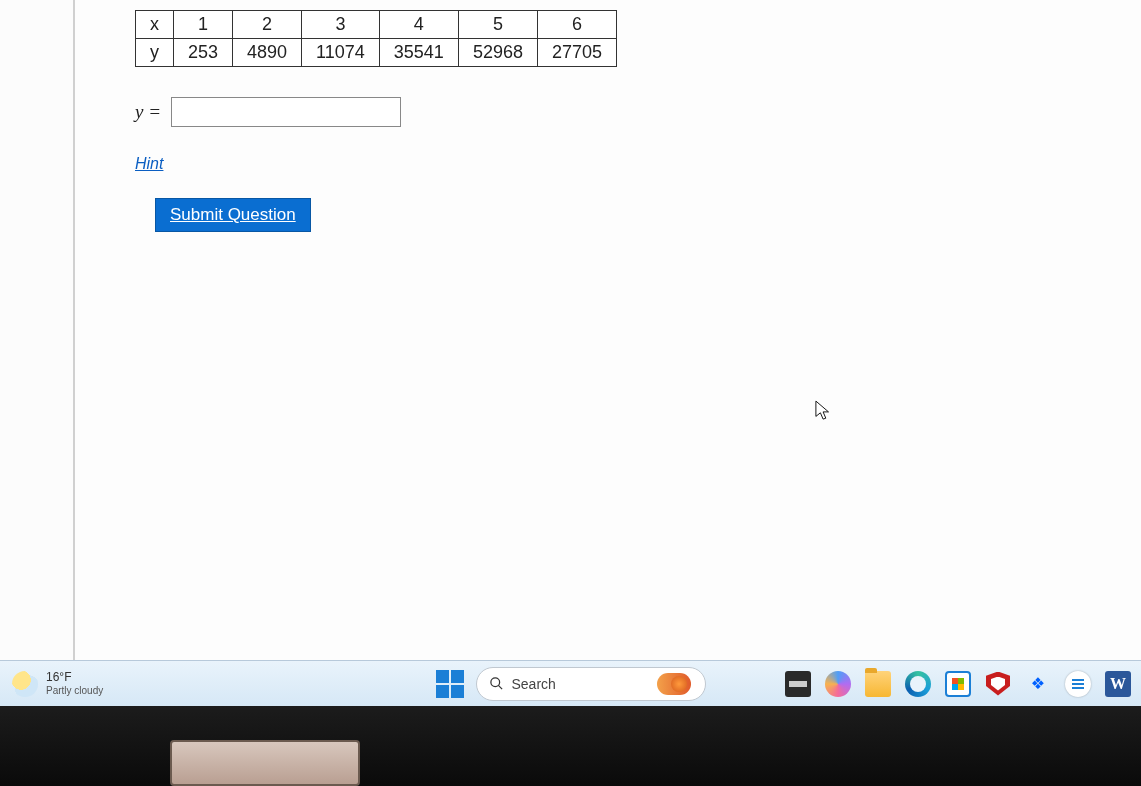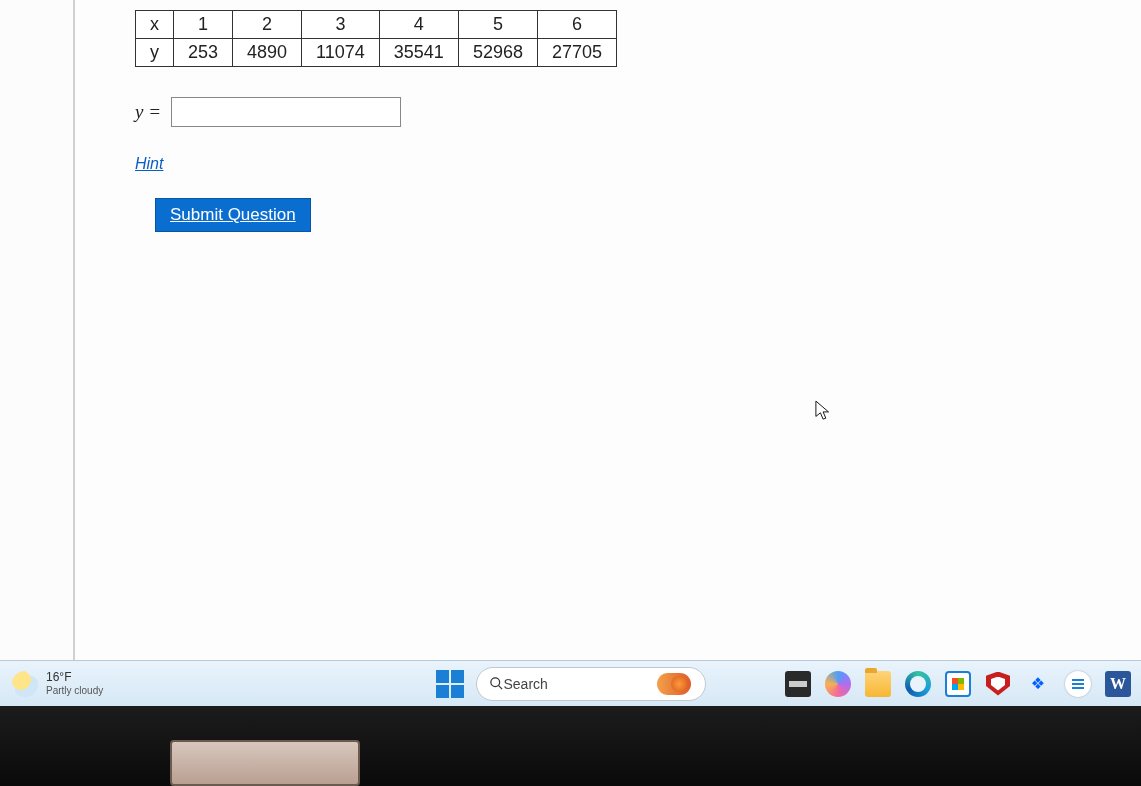--- a/index.html
+++ b/index.html
@@ -115,21 +115,21 @@
     position: absolute; left: 50%; transform: translateX(-50%);
     display: flex; align-items: center; gap: 12px;
   }
   .start-btn {
     width: 28px; height: 28px;
     display: grid; grid-template-columns: 1fr 1fr; grid-template-rows: 1fr 1fr;
     gap: 2px; cursor: pointer;
   }
   .start-btn div { background: #1b7fd6; }
   .search-pill {
-    display: flex; align-items: center; 
+    display: flex; align-items: center; gap: 8px;
     background: #fff; border: 1px solid #c0c8d0;
     border-radius: 20px;
     height: 34px; padding: 0 14px 0 12px;
     width: 230px;
     cursor: text;
   }
   .search-pill svg { width: 15px; height: 15px; flex: 0 0 auto; }
   .search-pill span { color: #444; font-size: 14px; flex: 1; }
   .search-trail {
     width: 34px; height: 22px;

